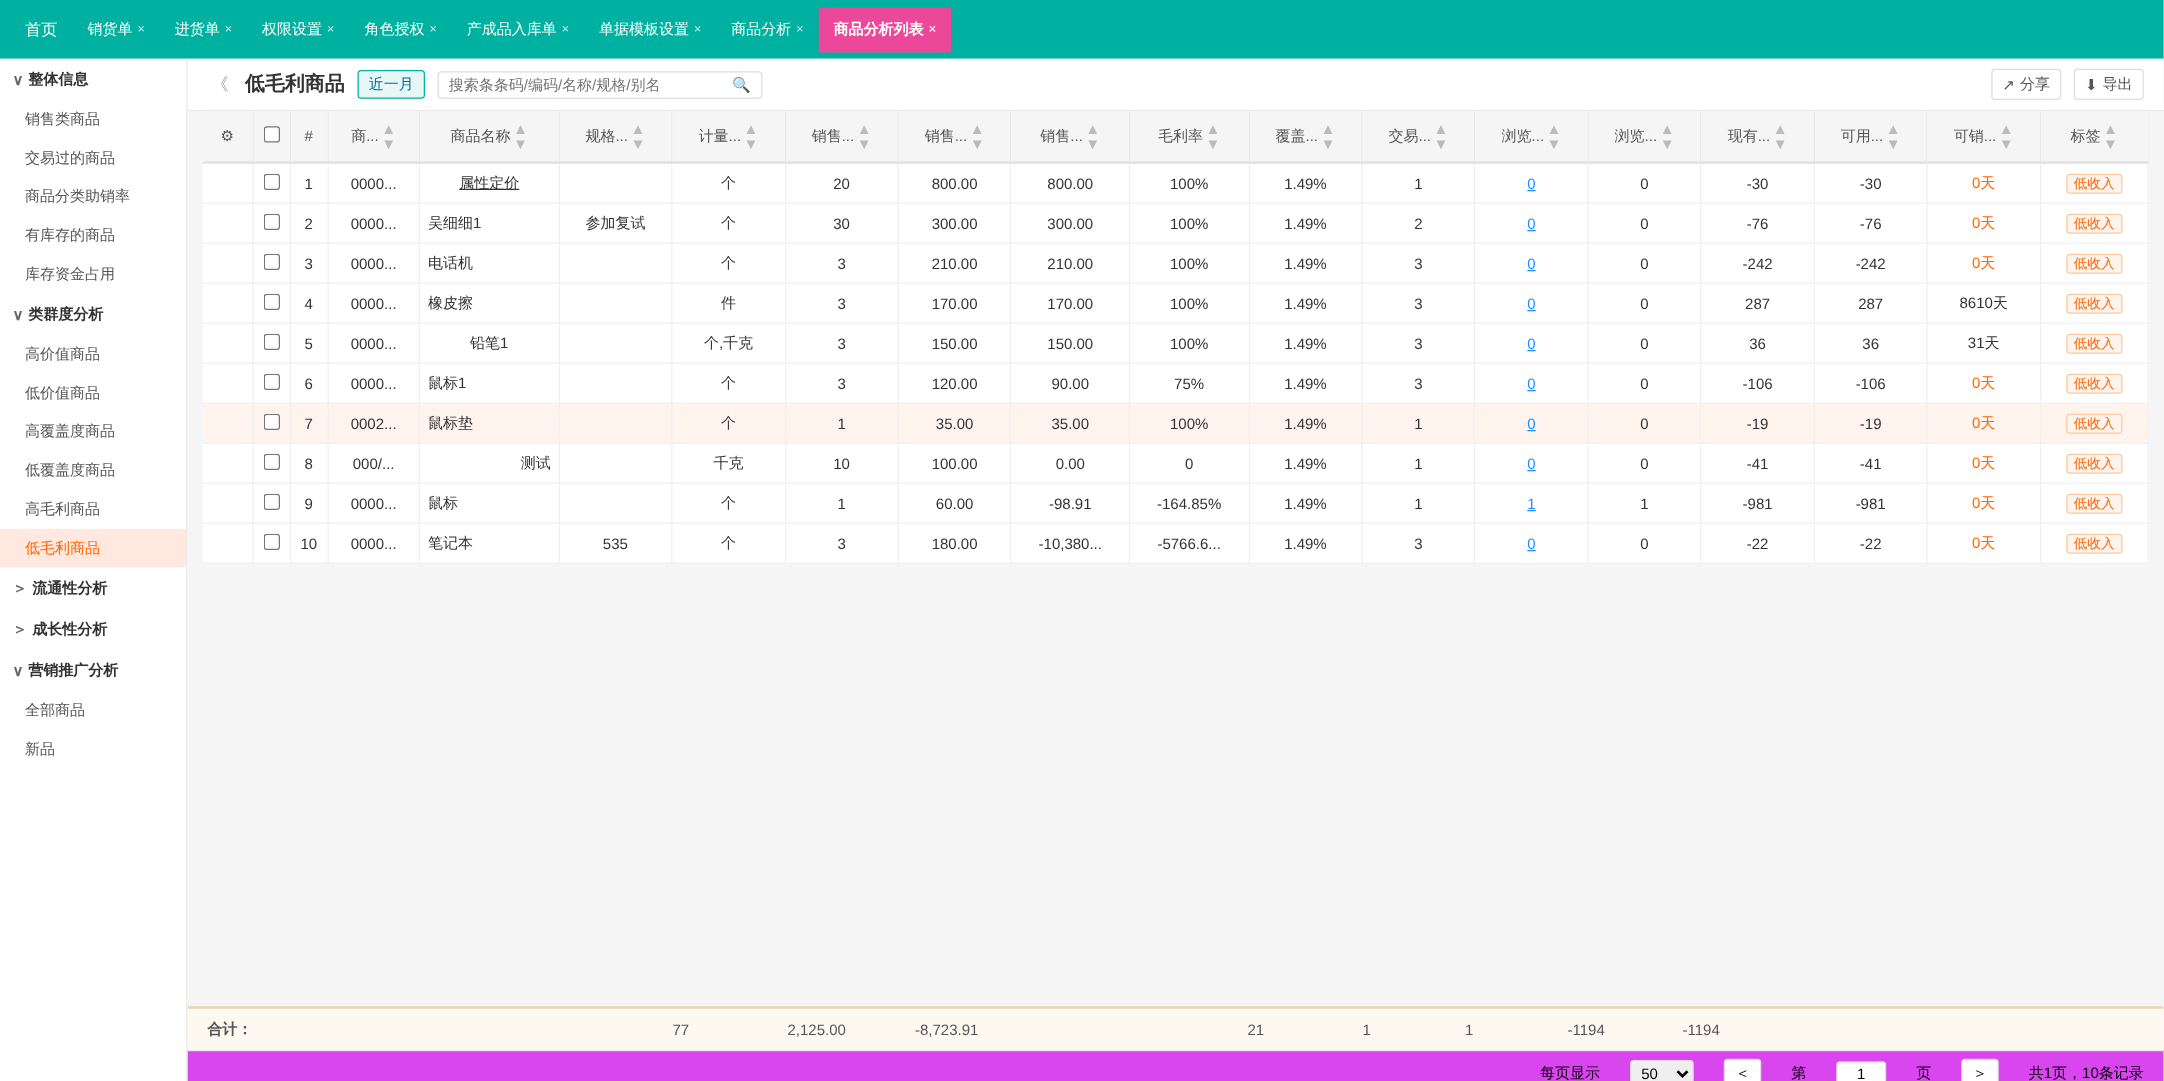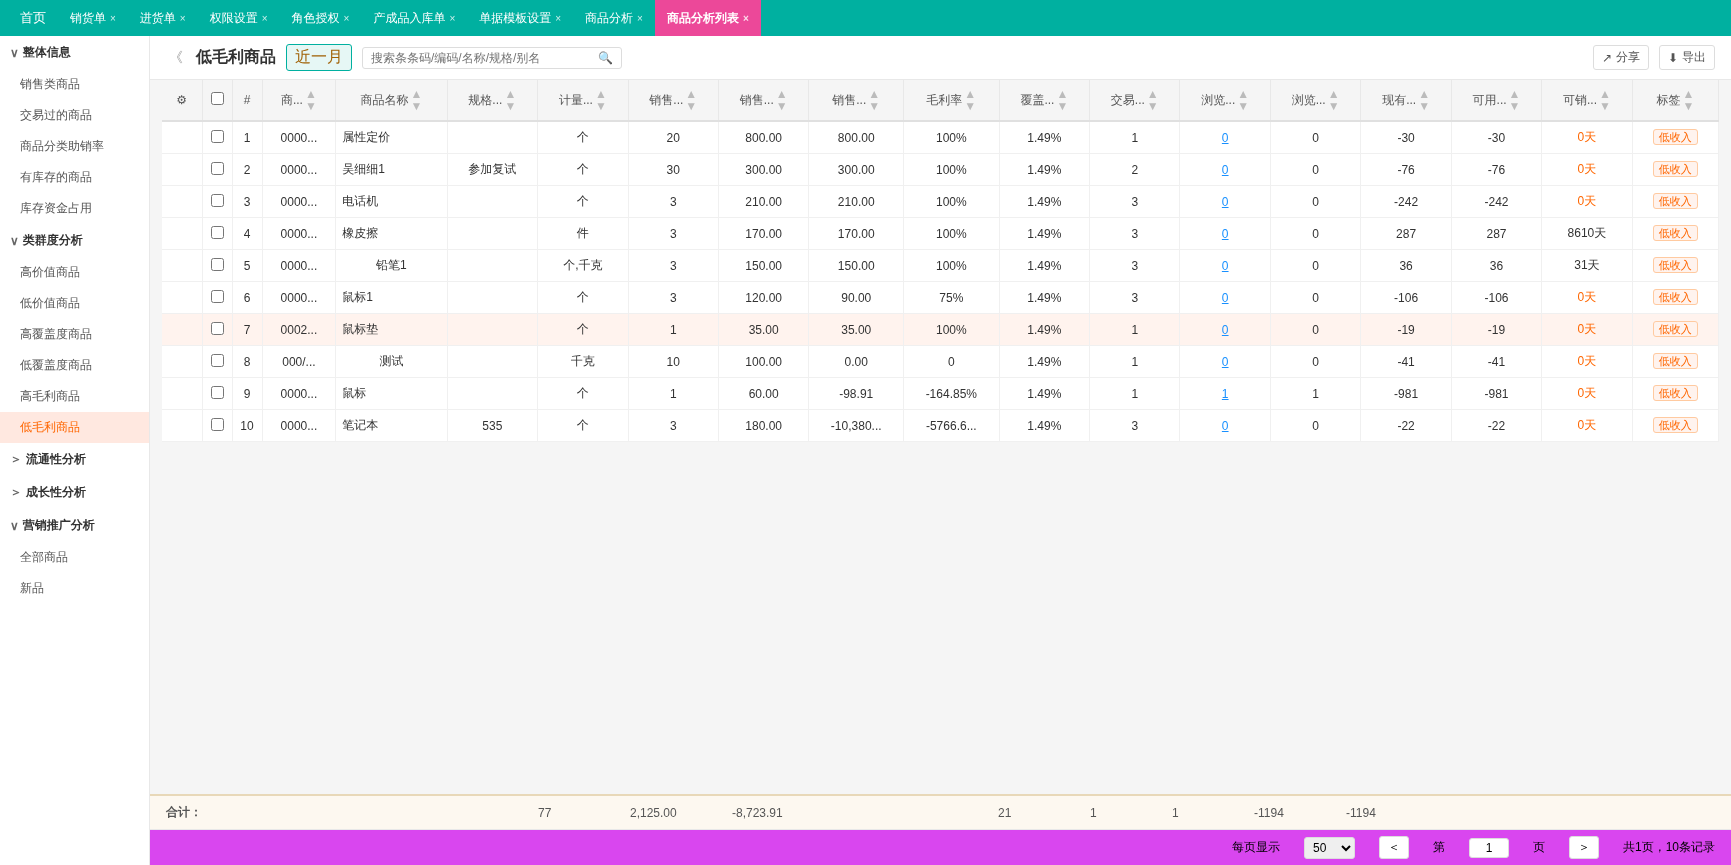--- a/index.html
+++ b/index.html
@@ -3,21 +3,21 @@
   <meta charset="utf-8">
   <style>
     * { box-sizing: border-box; margin: 0; padding: 0; font-family: 'Microsoft YaHei', SimHei, Arial, sans-serif; font-size: 12px; }
     body { background: #f5f5f5; overflow-x: hidden; }
 
     
     .top-nav {
       background: #00b0a0;
       display: flex;
       align-items: center;
-      height: 36px;
+      height: 47px;
       padding: 0 8px;
       color: #fff;
     }
     .nav-item {
       padding: 0 12px;
       height: 36px;
       display: flex;
       align-items: center;
       cursor: pointer;
       white-space: nowrap;
@@ -74,25 +74,25 @@
       border-bottom: 1px solid #e8e8e8;
       gap: 10px;
     }
     .page-title {
       font-size: 16px;
       font-weight: bold;
       color: #333;
     }
     .filter-tag {
       background: #e6f7f5;
-      color: #a16207;
+      color: #0369a1;
       border: 1px solid #00b0a0;
       border-radius: 3px;
       padding: 2px 8px;
-      font-size: 16px;
+      font-size: 12px;
       cursor: pointer;
     }
     .search-box {
       display: flex;
       align-items: center;
       border: 1px solid #ddd;
       border-radius: 3px;
       padding: 3px 8px;
       background: #fff;
       flex: 1;
@@ -431,21 +431,21 @@
                     <span>▼</span>
                   </span></span></th>
           </tr>
         </thead>
         <tbody id="table-body">
         <tr>
       <td></td>
       <td><input type="checkbox" style=""></td>
       <td>1</td>
       <td>0000...</td>
-      <td style="text-align:left;">属性定价</td>
+      <td style="text-align:center;text-decoration:underline;">属性定价</td>
       <td></td>
       <td>个</td>
       <td>20</td>
       <td>800.00</td>
       <td>800.00</td>
       <td>100%</td>
       <td>1.49%</td>
       <td>1</td>
       <td><span class="text-link">0</span></td>
       <td>0</td>
@@ -578,21 +578,21 @@
       <td>-19</td>
       <td>-19</td>
       <td style="color:#ff6600;">0天</td>
       <td><span class="tag-low-income">低收入</span></td>
     </tr>
             <tr>
       <td></td>
       <td><input type="checkbox" style=""></td>
       <td>8</td>
       <td>000/...</td>
-      <td style="text-align:center;">测试</td>
+      <td style="text-align:right;">测试</td>
       <td></td>
       <td>千克</td>
       <td>10</td>
       <td>100.00</td>
       <td>0.00</td>
       <td>0</td>
       <td>1.49%</td>
       <td>1</td>
       <td><span class="text-link">0</span></td>
       <td>0</td>

